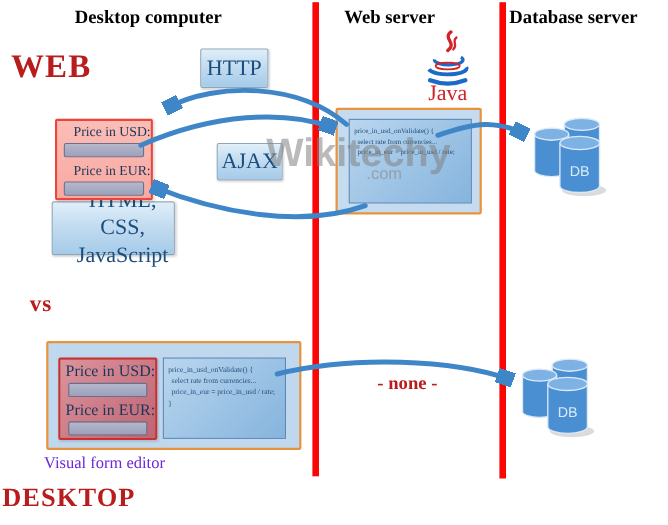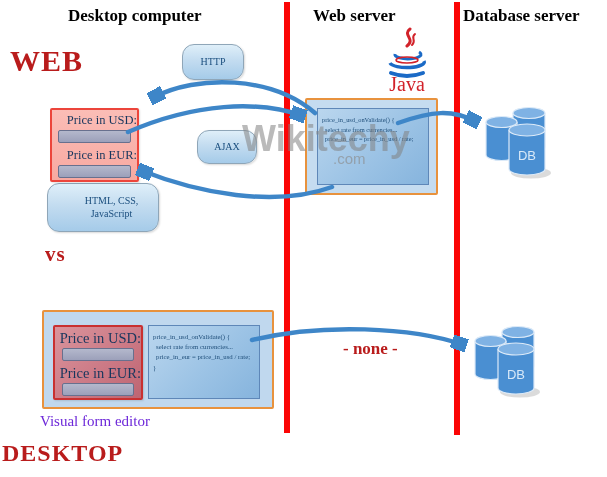--- a/index.html
+++ b/index.html
@@ -8,23 +8,23 @@
 
   
   .hdr{position:absolute;color:#000000;font-weight:bold;font-size:17px;white-space:nowrap;z-index:10;}
   .big-label{position:absolute;color:#b91c1c;font-weight:bold;z-index:10;letter-spacing:1px;}
 
   
   .redline{position:absolute;width:6px;background:#FB0505;z-index:5;}
 
   
   .bluebox{position:absolute;background:linear-gradient(180deg,#DFEFF9 0%,#C3DCF0 45%,#A5CBE9 100%);
-           border:1px solid #8FA6B8;border-radius:12px;color:#1A4E7E;
+           border:1px solid #8FA6B8;border-radius:2px;color:#1A4E7E;
            display:flex;align-items:center;justify-content:center;flex-direction:column;
-           font-size:10px;z-index:10;box-shadow:1px 1px 2px rgba(0,0,0,.15);text-align:center;line-height:1.25;}
+           font-size:20px;z-index:10;box-shadow:1px 1px 2px rgba(0,0,0,.15);text-align:center;line-height:1.25;}
 
   
   .formbox{position:absolute;border:2px solid #EC453B;border-radius:2px;
            background:linear-gradient(180deg,#FBBDB6 0%,#F8A9A1 100%);z-index:10;
            box-shadow:1px 1px 2px rgba(0,0,0,.12);}
   .formbox.dark{border:2px solid #C93030;
            background:linear-gradient(135deg,#DA949C 0%,#CC7A86 55%,#BE6572 100%);}
   .flabel{color:#17365D;text-align:right;white-space:nowrap;}
   .finput{background:linear-gradient(180deg,#B4B8CC 0%,#9CA0BA 100%);
           border:1px solid #68708E;border-radius:2px;margin:0 auto;}
@@ -51,21 +51,21 @@
 <div class="canvas">
 
   <div class="hdr" style="left:68px;top:6px;">Desktop computer</div>
   <div class="hdr" style="left:463px;top:6px;">Database server</div>
   <div class="hdr" style="left:313px;top:6px;">Web server</div>
 
   <div class="redline" style="left:284px;top:2px;height:431px;"></div>
   <div class="redline" style="left:454px;top:2px;height:433px;"></div>
 
   <div class="big-label" style="left:10px;top:44px;font-size:30px;">WEB</div>
-  <div class="big-label" style="left:27px;top:242px;font-size:21px;margin-left:18px;">vs</div>
+  <div class="big-label" style="left:27px;top:264px;font-size:21px;">vs</div>
   <div class="big-label" style="left:2px;top:440px;font-size:24px;">DESKTOP</div>
   <div class="big-label" style="left:343px;top:339px;font-size:17px;letter-spacing:0;">- none -</div>
 
   <div class="bluebox" style="left:182px;top:44px;width:60px;height:34px;">
     <span>HTTP</span>
   </div>
   <div class="bluebox" style="left:197px;top:130px;width:58px;height:32px;">
     <span>AJAX</span>
   </div>
   <div class="bluebox" style="left:47px;top:183px;width:93px;height:47px;padding-left:17px;">

